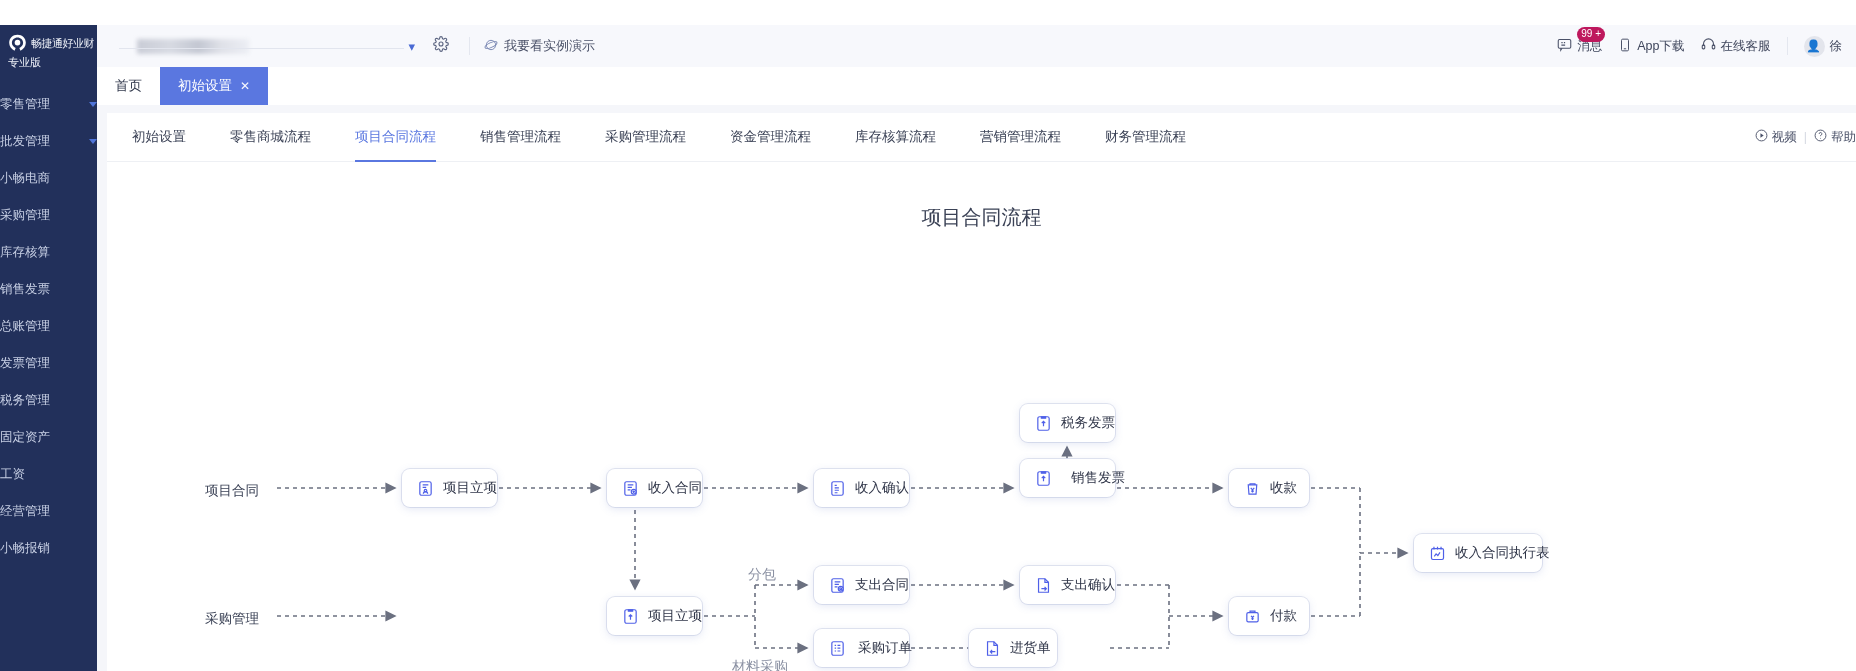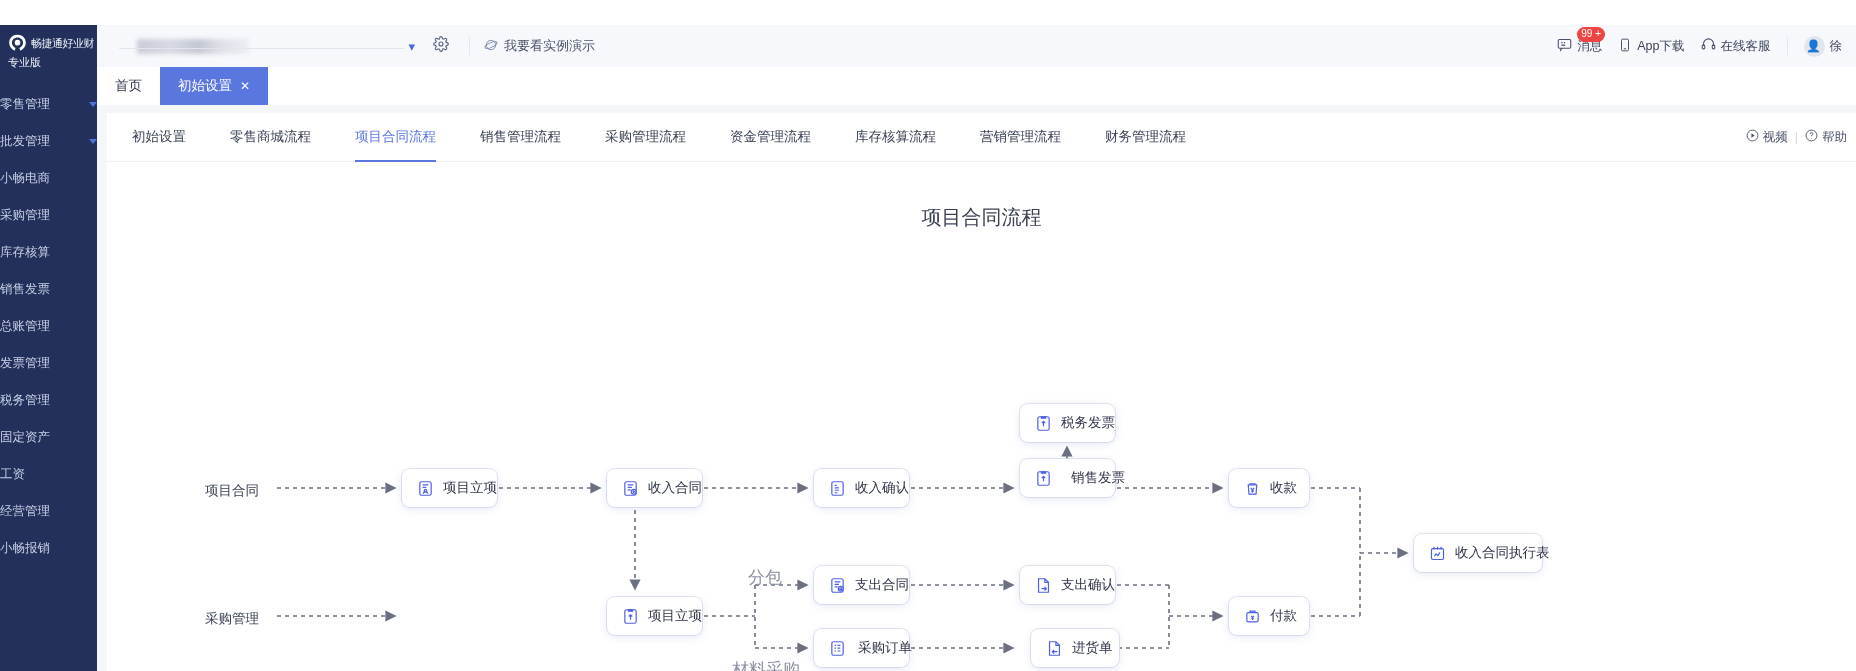--- a/index.html
+++ b/index.html
@@ -55,21 +55,21 @@
   .chev-down { color: #4a6ad4; font-size: 13px; margin-left: auto; margin-right: 12px; }
   .gear-btn { color: #5b6480; font-size: 16px; padding: 0 6px; cursor: pointer; }
   .hdr-divider { width: 1px; height: 18px; background: #e4e7ef; margin: 0 14px; }
   .demo-link { display: flex; align-items: center; gap: 6px; font-size: 13px; color: #4a5168; cursor: pointer; }
   .demo-link .ring { color: #7e8bb5; font-size: 14px; }
 
   .hdr-right { margin-left: auto; display: flex; align-items: center; padding-right: 14px; gap: 16px; }
   .hdr-act { display: flex; align-items: center; gap: 5px; font-size: 12.5px; color: #3f465c; cursor: pointer; position: relative; }
   .badge {
     position: absolute; top: -10px; left: 20px;
-    background: #ef4444; color: #fff; font-size: 10px; line-height: 14px;
+    background: #be185d; color: #fff; font-size: 10px; line-height: 14px;
     height: 15px; padding: 0 4px; border-radius: 8px; white-space: nowrap;
   }
   .avatar {
     width: 21px; height: 21px; border-radius: 50%; background: #e3e5ec;
     display: flex; align-items: center; justify-content: center; color: #9aa0b0; font-size: 12px;
   }
 
   
   .tabbar {
     position: absolute; left: 97px; top: 67px; width: 1759px; height: 38px;
@@ -94,21 +94,21 @@
   .subtab {
     font-size: 13.5px; color: #3b4256; margin-right: 44px; cursor: pointer;
     height: 49px; display: flex; align-items: center; position: relative; white-space: nowrap;
   }
   .subtab.active { color: #5a77e0; }
   .subtab.active::after {
     content: ''; position: absolute; left: 0; right: 0; bottom: 0; height: 2px; background: #5a77e0;
   }
   .subtab-right {
     margin-left: auto; display: flex; align-items: center; gap: 7px;
-    font-size: 12.5px; color: #4a5168; padding-right: 9px; justify-content: flex-end;
+    font-size: 12.5px; color: #4a5168; padding-right: 0px; justify-content: flex-end;
   }
   .sr-item { display: flex; align-items: center; gap: 4px; cursor: pointer; }
   .sr-sep { color: #d6d9e2; }
 
   .page-title {
     text-align: center; font-size: 20px; color: #3b4256; margin-top: 42px; font-weight: normal;
   }
 
   
   .canvas { position: relative; width: 1749px; height: 420px; margin-top: 8px; }
@@ -118,21 +118,21 @@
     position: absolute; height: 38px; background: #fff; border-radius: 8px;
     box-shadow: 0 2px 9px rgba(90,110,190,0.17), 0 0 0 1px rgba(225,228,240,0.9);
     display: flex; align-items: center; gap: 9px; padding: 0 15px;
     font-size: 13.5px; color: #2f3548; white-space: nowrap; cursor: pointer;
   }
   .node .nicon { width: 17px; height: 17px; flex: none; display: block; }
   .rowlabel {
     position: absolute; font-size: 13.5px; color: #3b4256; white-space: nowrap;
   }
   .edgelabel {
-    position: absolute; font-size: 17px; color: #8a90a2; white-space: nowrap;
+    position: absolute; font-size: 14px; color: #8a90a2; white-space: nowrap;
   }
 </style>
 </head>
 <body>
 
 <div id="app">
   <div class="top-strip"></div>
 
   <div class="sidebar">
     <div class="logo-wrap">
@@ -465,21 +465,21 @@
         </div>
         <div class="node" style="left: 707px; top: 390px; width: 95px; gap: 12px;">
           <span style="display: flex;">
             <svg class="nicon" viewBox="0 0 24 24" fill="none" stroke="#4f60e8" stroke-width="1.7">
               <rect x="4" y="2.5" width="16" height="19" rx="2.5"></rect>
               <path d="M8 7.5h2M8 11.5h2M8 15.5h2M12 7.5h4M12 11.5h4M12 15.5h4"></path>
             </svg>
           </span>
           <span>采购订单</span>
         </div>
-        <div class="node" style="left: 924px; top: 390px; width: 88px;">
+        <div class="node" style="left: 862px; top: 390px; width: 88px;">
           <span style="display: flex;">
             <svg class="nicon" viewBox="0 0 24 24" fill="none" stroke="#4f60e8" stroke-width="1.7">
               <path d="M5 2.5h9l5 5v14H5z"></path>
               <path d="M14 2.5V7.5h5"></path>
               <path d="M16 16.5H9M11.5 14L9 16.5 11.5 19"></path>
             </svg>
           </span>
           <span>进货单</span>
         </div>
         <div class="node" style="left: 1122px; top: 358px; width: 80px;">

